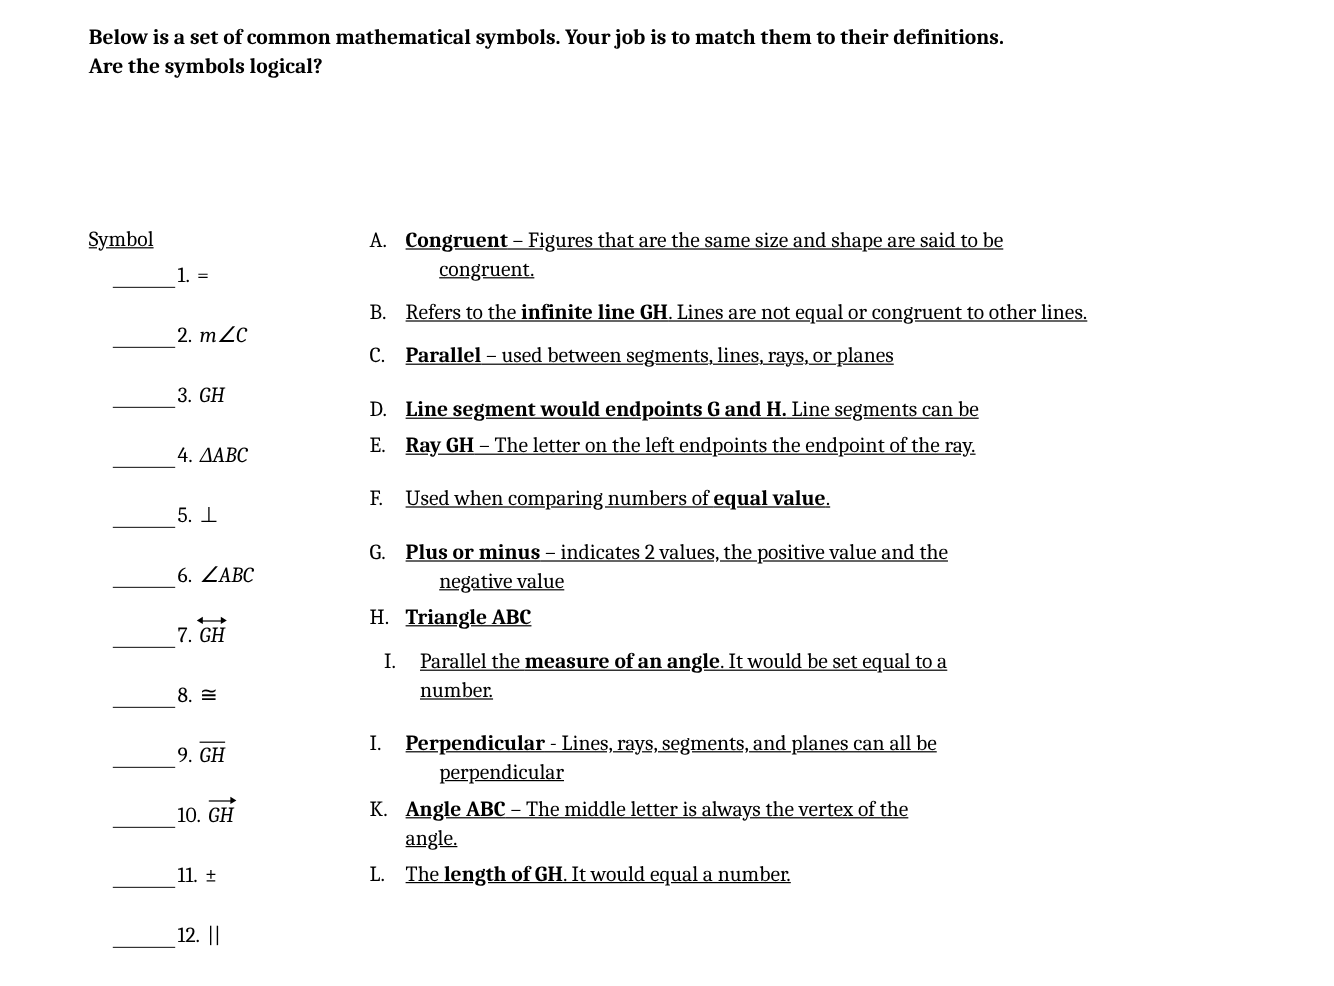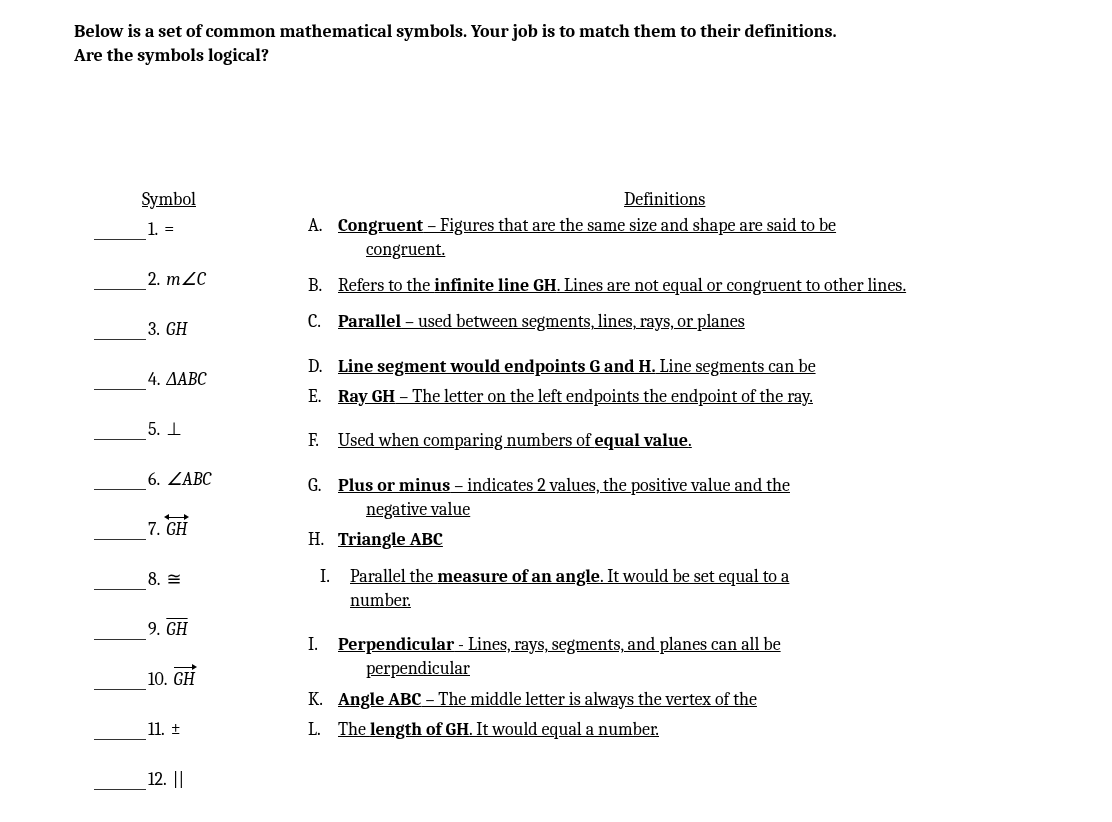--- a/index.html
+++ b/index.html
@@ -33,21 +33,21 @@
   }
   .right-col {
     flex: 1;
   }
   .col-header {
     text-decoration: underline;
     text-align: center;
     margin-bottom: 4px;
   }
   .left-col .col-header {
-    text-align: center;
+    text-align: left;
     padding-right: 40px;
     margin-bottom: 2px;
   }
   .symbol-row {
     display: flex;
     align-items: flex-end;
     margin-bottom: 22px;
     height: 28px;
   }
   .symbol-row[data-name="symbol-row-1"] { margin-top: 0; margin-bottom: 22px; }
@@ -228,21 +228,20 @@
       </div>
 
       <div class="symbol-row" data-name="symbol-row-12">
         <span class="blank" data-name="answer-blank-12"></span>
         <span class="sym-num" data-name="symbol-num-12">12.</span>
         <span class="sym-val upright" data-name="symbol-val-12">||</span>
       </div>
     </div>
 
     <div class="right-col" data-name="definitions-column">
-      <div class="col-header" style="text-align:left; padding-left:320px;" data-name="definitions-header">Definitions</div>
 
       <div class="def-row" data-name="definition-row-A">
         <span class="def-letter" data-name="definition-letter-A">A.</span>
         <span class="def-text" data-name="definition-text-A">
           <b>Congruent</b><span> – Figures that are the same size and shape are said to be</span>
           <span class="indent">congruent.</span>
         </span>
       </div>
       <div class="gap-sm"></div>
 
@@ -315,20 +314,21 @@
         <span class="def-text" data-name="definition-text-I2">
           <b>Perpendicular</b><span> - Lines, rays, segments, and planes can all be</span>
           <span class="indent">perpendicular</span>
         </span>
       </div>
 
       <div class="def-row" data-name="definition-row-K">
         <span class="def-letter" data-name="definition-letter-K">K.</span>
         <span class="def-text" data-name="definition-text-K">
           <b>Angle ABC</b><span> – The middle letter is always the vertex of the</span>
+          <span class="indent" style="padding-left:0;">angle.</span>
         </span>
       </div>
 
       <div class="def-row" data-name="definition-row-L">
         <span class="def-letter" data-name="definition-letter-L">L.</span>
         <span class="def-text" data-name="definition-text-L">
           <span>The </span><b>length of GH</b><span>.  It would equal a number.</span>
         </span>
       </div>
 

